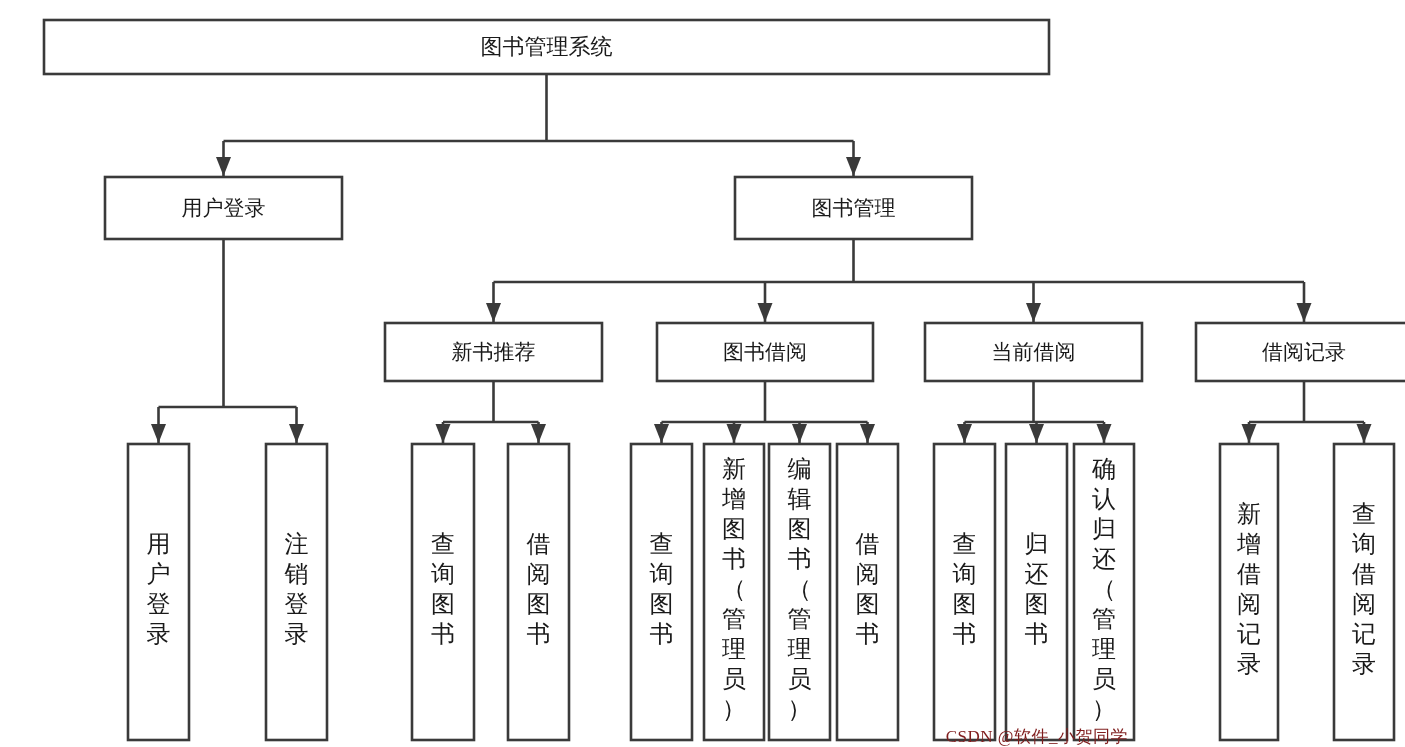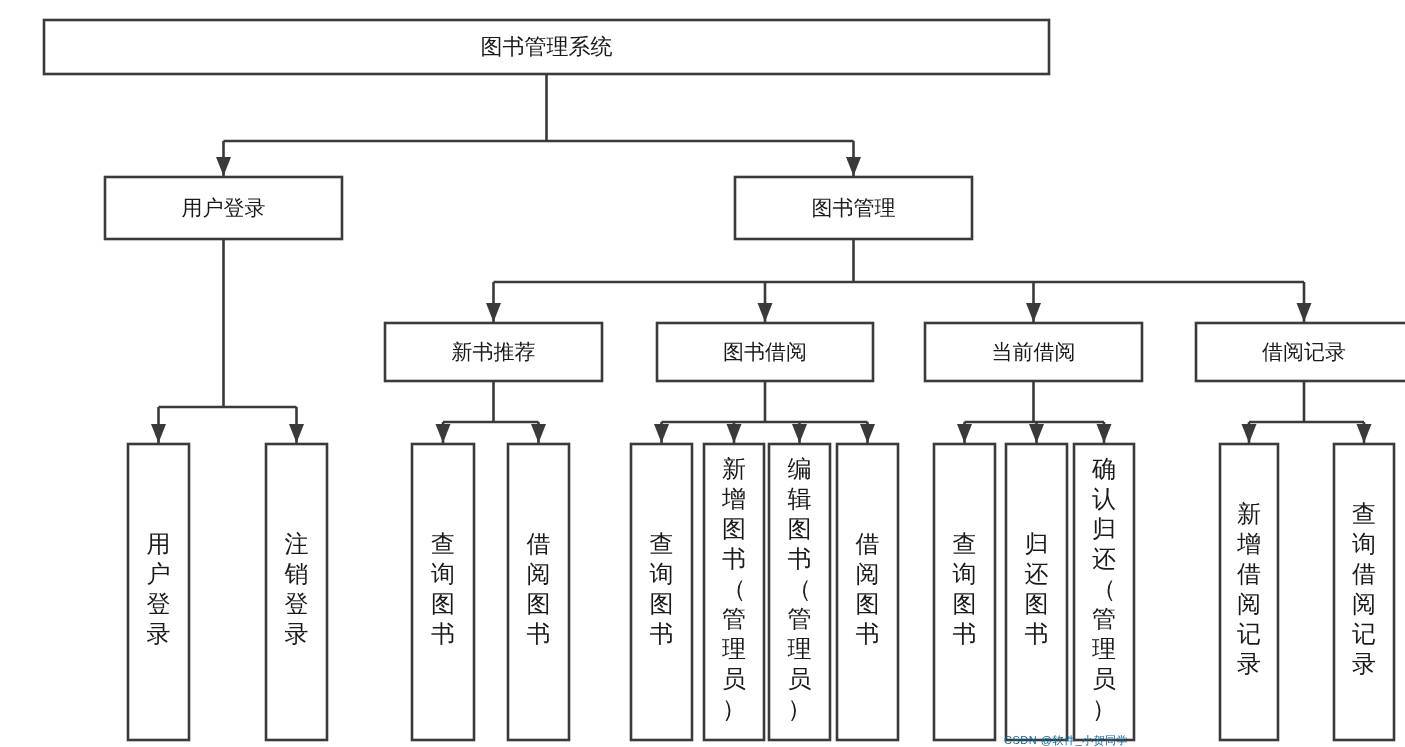--- a/index.html
+++ b/index.html
@@ -57,23 +57,23 @@
   .leaf-label {
     font-family: "Liberation Sans", "DejaVu Sans", sans-serif;
     fill: #1a1a1a;
     font-size: 24px;
     text-anchor: middle;
   }
   .watermark {
     position: absolute;
     right: 14px;
     bottom: 6px;
-    font-family: Liberation Sans, sans-serif;
-    font-size: 11px;
-    color: #0369a1;
+    font-family: Liberation Serif, serif;
+    font-size: 17px;
+    color: #7f1d1d;
     letter-spacing: 0.5px;
     white-space: nowrap;
     user-select: none;
   }
 </style>
 </head>
 <body>
 
 <div id="diagram-root">
   <svg id="diagram-svg" width="1405" height="747" viewBox="0 0 1405 747" xmlns="http://www.w3.org/2000/svg">

